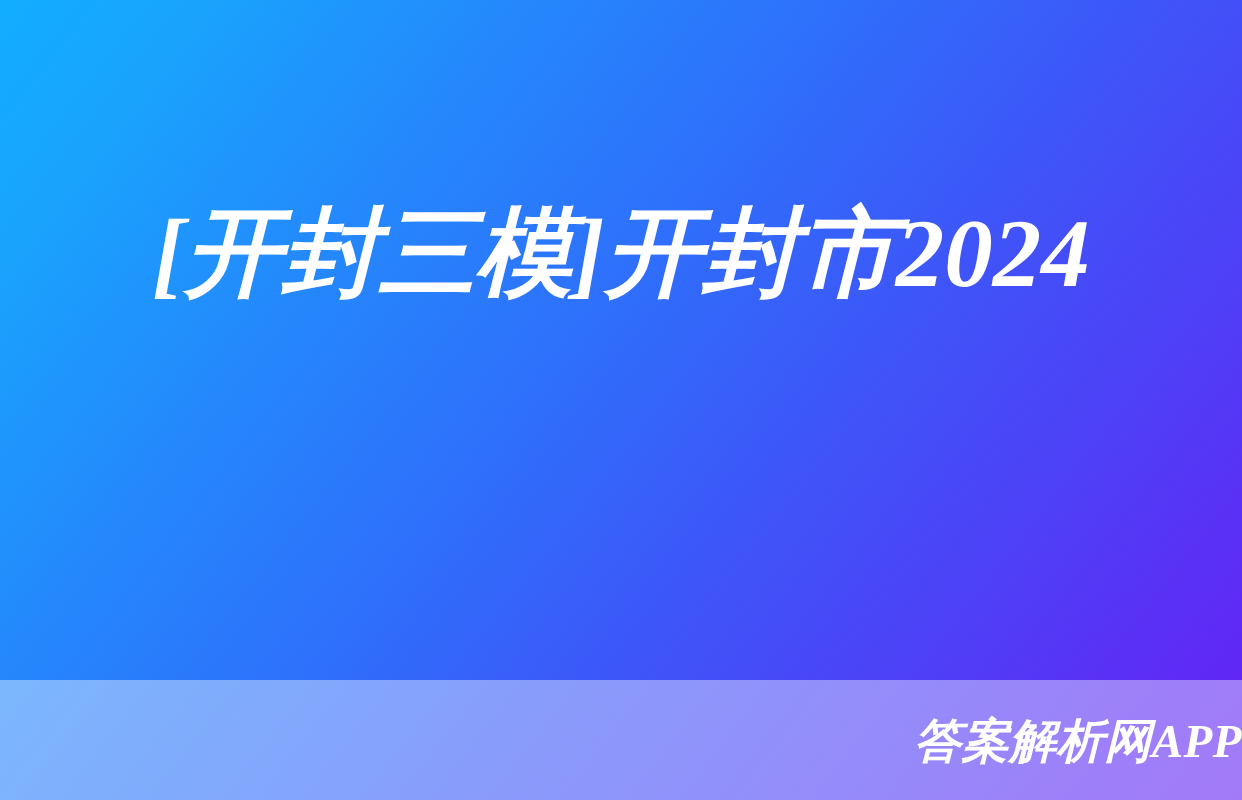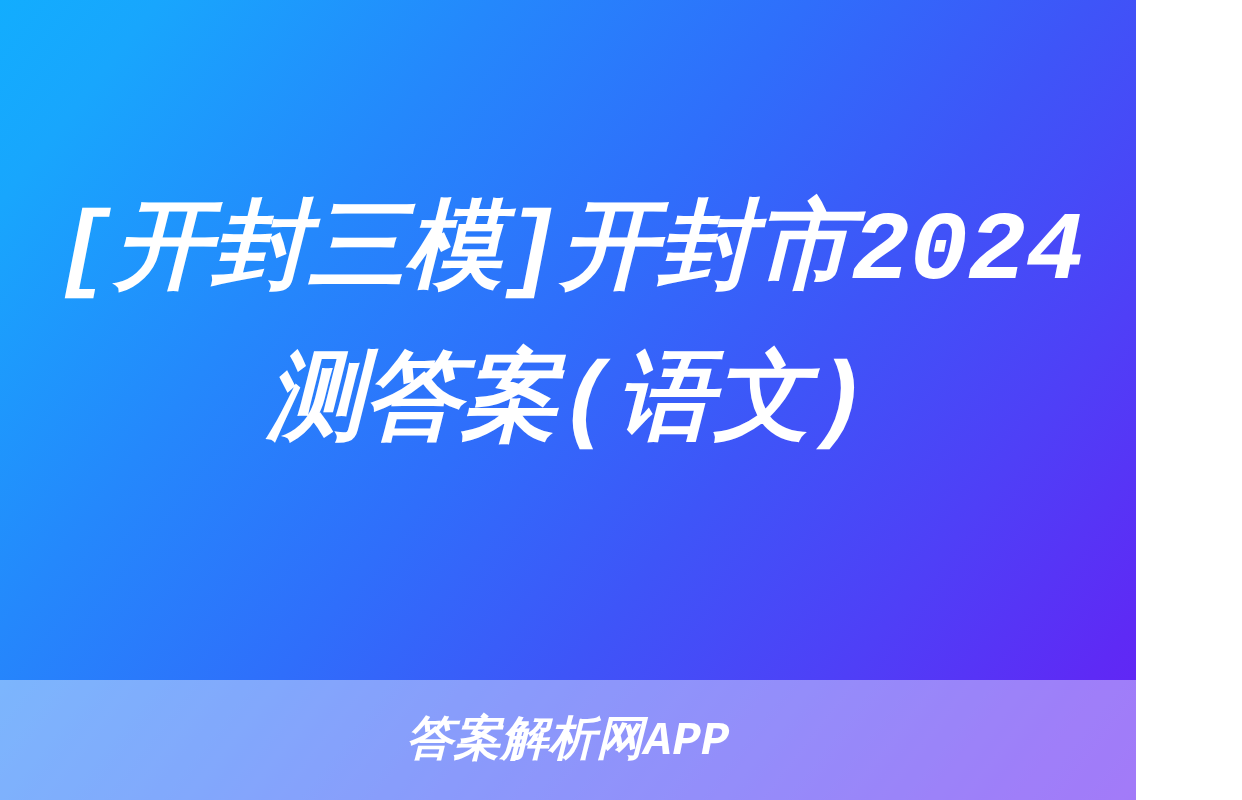--- a/index.html
+++ b/index.html
@@ -4,34 +4,33 @@
 <title>Answer Sheet Cover</title>
 <style>
   html, body {
     margin: 0;
     padding: 0;
     background: #ffffff;
   }
 
   .screen {
     position: relative;
-    width: 1128px;
+    width: 1242px;
     height: 800px;
     overflow: hidden;
     background-image: linear-gradient(128deg,
         #12ADFE   0%,
         #18A6FD   9%,
         #2488FC  28%,
         #2F6EFB  46%,
         #3E55F8  62%,
         #4F3FF7  78%,
         #5E2AF5  92%,
         #6522F4 100%);
-    font-family: Liberation Mono, monospace;
-    padding-left: 8px;
+    font-family: Liberation Serif, serif;
     -webkit-font-smoothing: antialiased;
   }
 
   
   .title-block {
     position: absolute;
     left: 0;
     right: 0;
     top: 178px;
     padding: 0 56px;
@@ -54,41 +53,40 @@
   
   .footer-band {
     position: absolute;
     left: 0;
     right: 0;
     top: 680px;
     height: 120px;
     background: rgba(255, 255, 255, 0.40);
     display: flex;
     align-items: center;
-    justify-content: center;
+    justify-content: flex-end;
   }
 
   .footer-brand {
     color: #ffffff;
     font-size: 47px;
     line-height: 1;
     font-weight: 700;
     font-style: italic;
     letter-spacing: 0.5px;
     white-space: nowrap;
     margin-top: 2px;
   }
 </style>
 </head>
 <body>
 
 <div class="screen">
 
   <div class="title-block">
     <span class="title-line">[开封三模]开封市2024</span>
-    <span class="title-line">测答案(语文)</span>
   </div>
 
   <div class="footer-band">
     <span class="footer-brand">答案解析网APP</span>
   </div>
 
 </div>
 
 </body></html>

